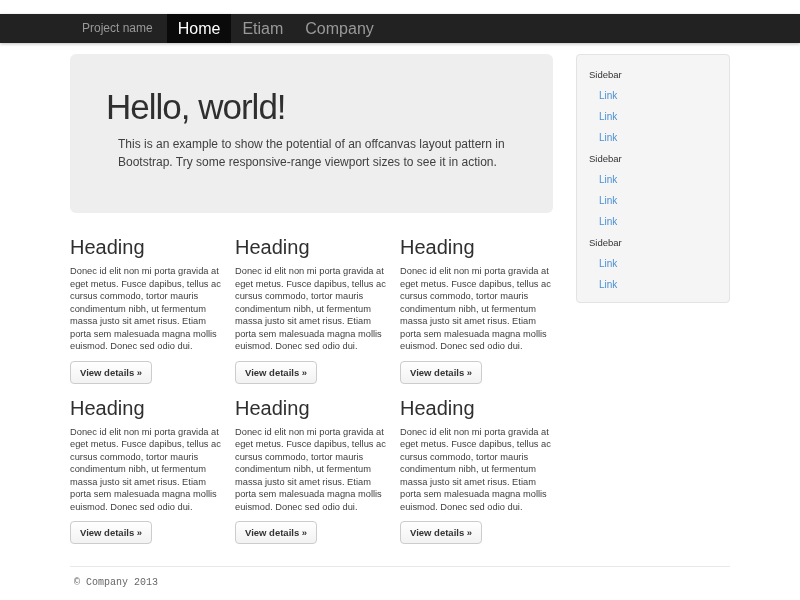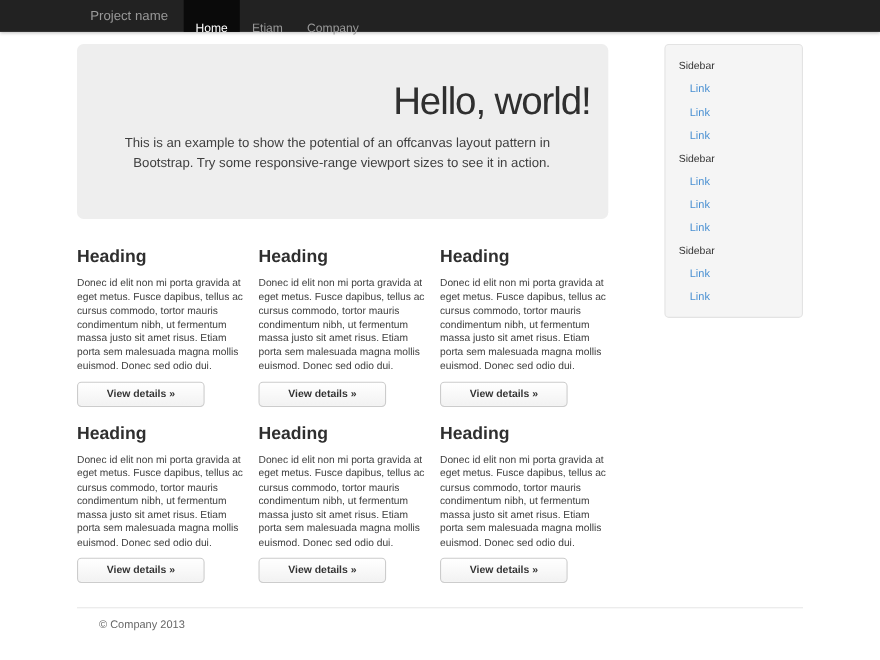--- a/index.html
+++ b/index.html
@@ -14,56 +14,55 @@
 
   
   .navbar {
     height: 29px;
     background: var(--navbar-bg, #222);
     box-shadow: 0 1px 3px rgba(0,0,0,.25);
     position: relative;
   }
   .navbar-inner {
     width: 660px; height: 100%;
-    margin: 0 auto;
+    margin: 14px auto;
     display: flex; align-items: stretch;
   }
   .brand {
     color: var(--navbar-text, #999);
     font-size: 12px; line-height: 29px;
     padding: 0 14px 0 12px;
     text-decoration: none;
     cursor: pointer;
   }
   .nav { display: flex; }
   .nav-item {
     color: var(--navbar-text, #999);
-    font-size: 11px; line-height: 29px;
-    padding: 12px 11px;
+    font-size: 16px; line-height: 29px;
+    padding: 0 11px;
     text-decoration: none;
     cursor: pointer;
   }
   .nav-item.active {
     background: var(--navbar-active-bg, #0a0a0a);
     color: #fff;
   }
 
   
   .container { width: 660px; margin: 0 auto; }
   .content-row { display: flex; margin-top: 11px; align-items: flex-start; }
   .main-col { width: 483px; margin-right: 23px; }
 
   
   .jumbotron {
     background: var(--jumbotron-bg, #eee);
     border-radius: 6px;
     height: 159px;
-    padding: 33px 16px 0;
+    padding: 33px 36px 0;
     margin-bottom: 22px;
-    text-align: right;
   }
   .jumbotron h1 {
     margin: 0;
     font-size: 35px; line-height: 40px;
     font-weight: 500;
     letter-spacing: -1px;
     color: #2f2f2f;
   }
   .jumbotron p {
     margin: 8px 12px 0;
@@ -71,50 +70,49 @@
     color: #404040;
     max-width: 402px;
   }
 
   
   .cards-row { display: flex; margin-bottom: 12px; }
   .card { width: 156px; margin-right: 12px; }
   .card:last-child { margin-right: 0; }
   .card h2 {
     margin: 0;
-    font-size: 16px; line-height: 25px;
-    font-weight: 700;
+    font-size: 20px; line-height: 25px;
+    font-weight: 400;
     color: #2f2f2f;
   }
   .card p {
     margin: 5px 0 8px;
     font-size: 9.3px; line-height: 12.5px;
     color: #404040;
   }
   .btn {
     display: inline-block;
     font-family: "Liberation Sans", sans-serif;
     font-size: 9.5px; font-weight: bold;
     color: #333;
     background: linear-gradient(#ffffff, #f2f2f2);
     border: 1px solid #ccc;
     border-radius: 4px;
-    padding: 5px 26px;
+    padding: 5px 9px;
     cursor: pointer;
     text-align: right;
   }
 
   
   .sidebar {
     width: 154px;
     background: var(--sidebar-bg, #f5f5f5);
     border: 1px solid var(--sidebar-border, #e3e3e3);
     border-radius: 4px;
     padding: 9px 0 7px;
-    margin-left: 28px;
   }
   .sidebar-header {
     font-size: 9.5px; line-height: 21px;
     color: #333;
     padding-left: 12px;
   }
   .sidebar-link {
     display: block;
     font-size: 10px; line-height: 21px;
     color: var(--link-blue, #4a90d2);
@@ -123,23 +121,24 @@
     cursor: pointer;
   }
 
   
   .footer-divider {
     border: none;
     border-top: 1px solid #e8e8e8;
     margin: 10px 0 0;
   }
   .footer p {
-    margin: 10px 0 0 20px;
+    margin: 10px 0 0 4px;
     font-size: 10px;
     color: #666;
+    font-family: Liberation Mono, monospace;
   }
 </style>
 </head>
 <body>
 
 <header class="navbar">
   <div class="navbar-inner">
     <a class="brand">Project name</a>
     <nav class="nav">
       <a class="nav-item active">Home</a>

